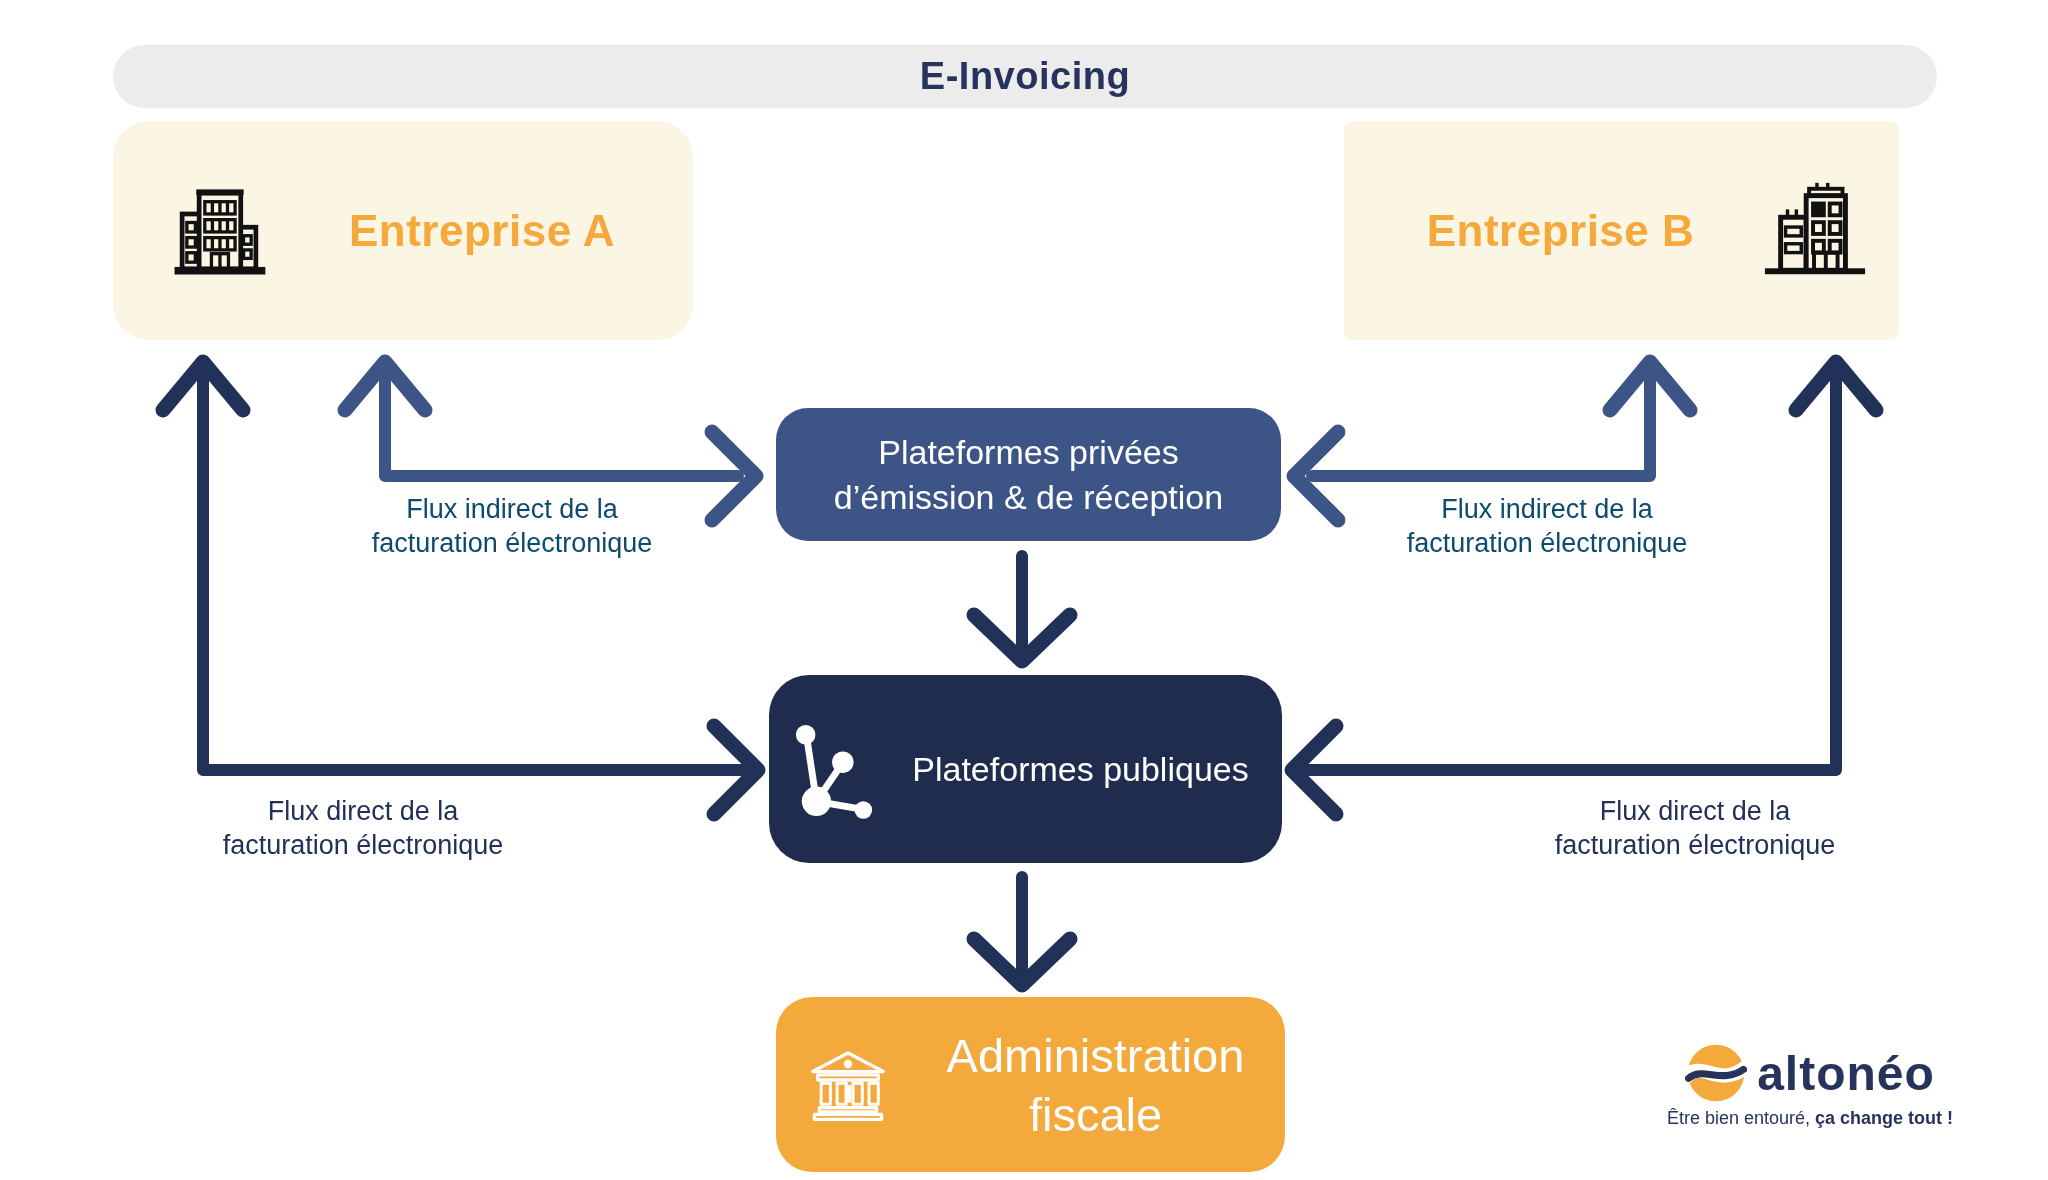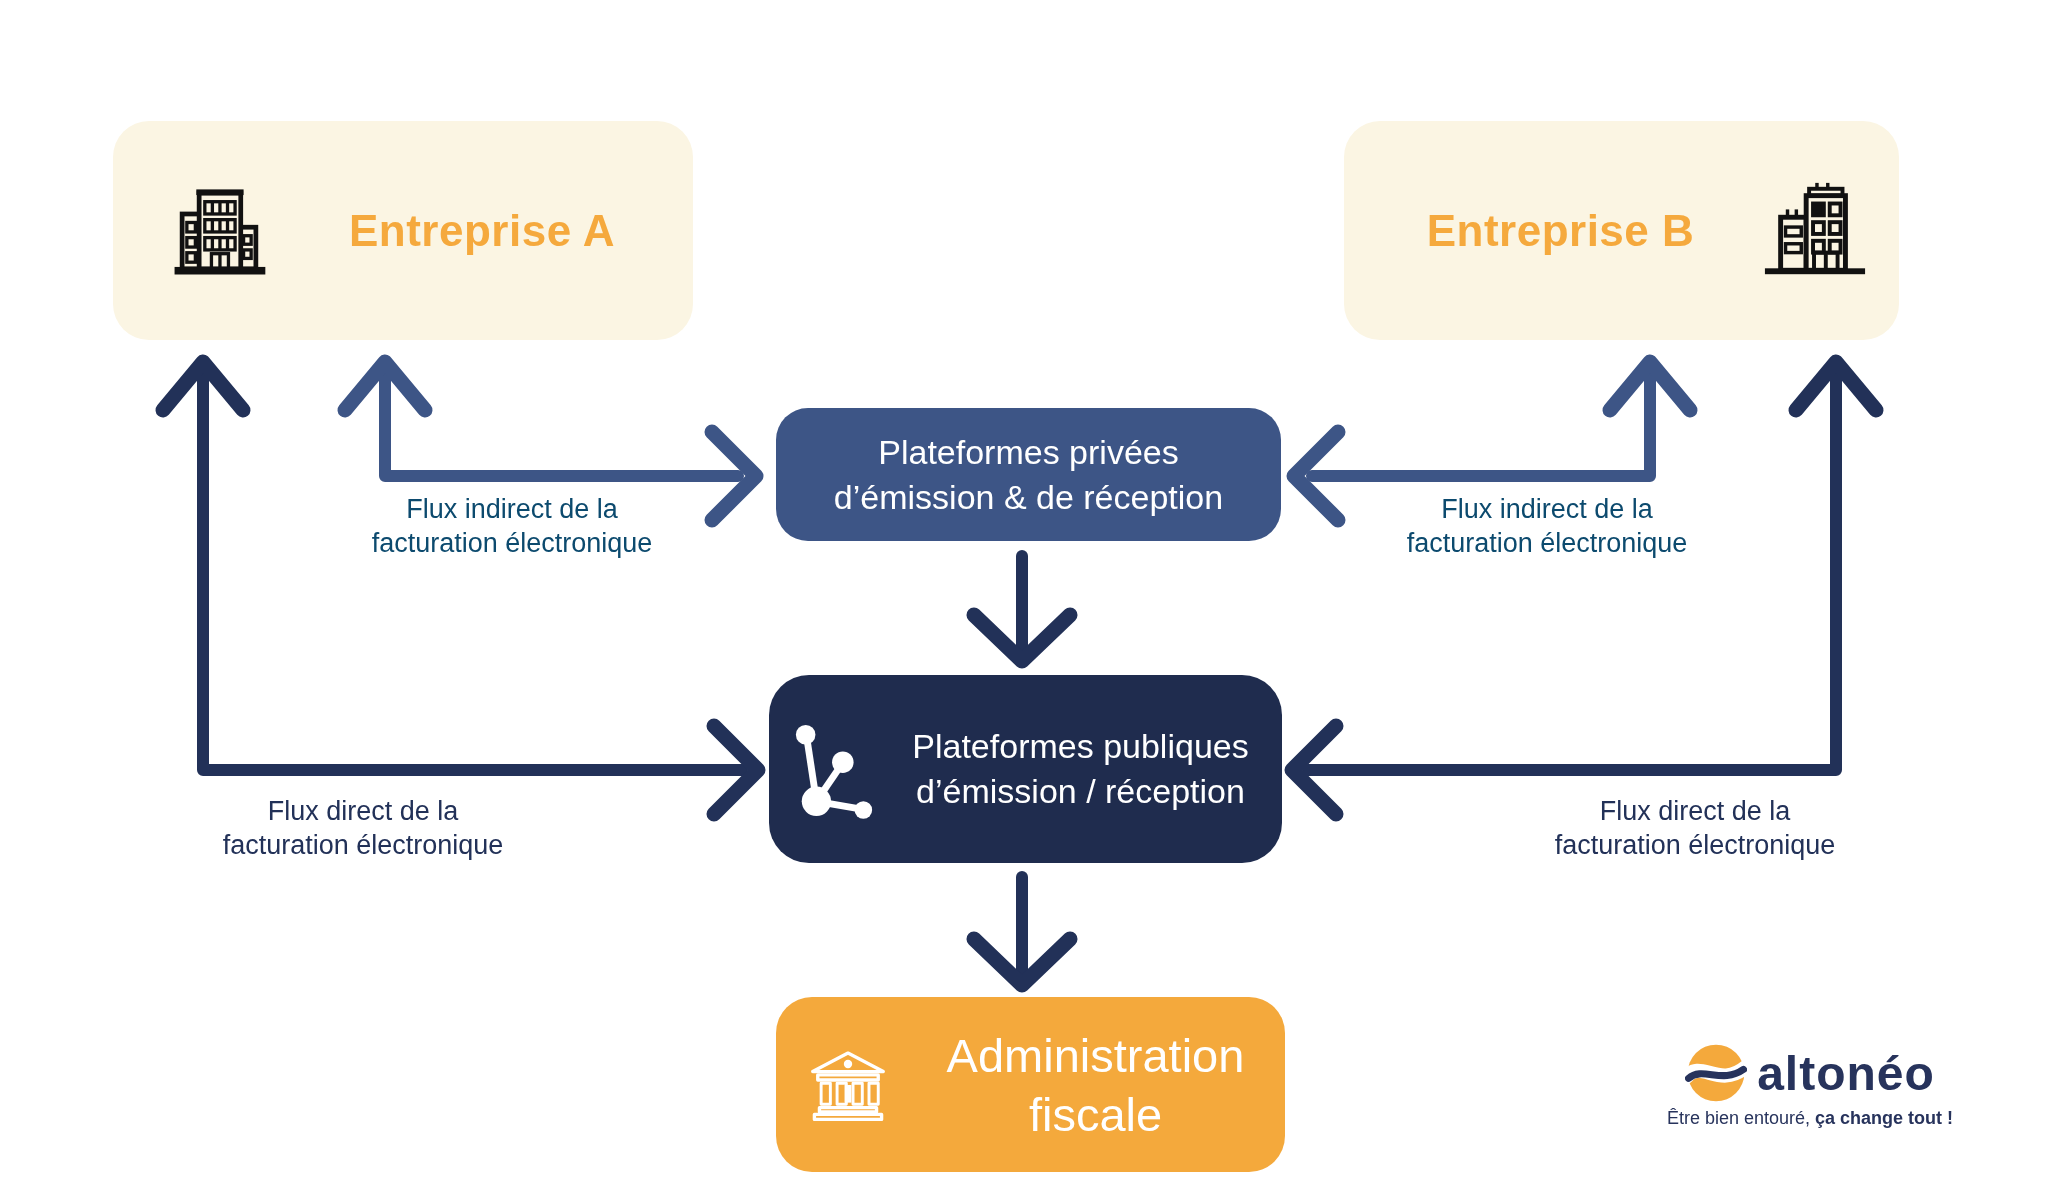--- a/index.html
+++ b/index.html
@@ -6,21 +6,21 @@
   .stage{position:relative;width:2048px;height:1180px;background:#ffffff;overflow:hidden;
          font-family:"Liberation Sans", sans-serif;}
   .abs{position:absolute;}
 
   .header-pill{left:113px;top:45px;width:1824px;height:63px;background:#ECECEC;border-radius:32px;
                display:flex;align-items:center;justify-content:center;}
   .header-title{color:#27335C;font-size:38px;font-weight:700;letter-spacing:.5px;}
 
   .company-box{top:121px;width:564px;height:219px;background:#FBF5E3;border-radius:36px;
                display:flex;align-items:center;padding-left:16px;}
-  .company-box.right{width:539px;}
+  .company-box.right{width:539px;border-radius:9px;}
   .company-label{flex:1;text-align:center;color:#F5A93D;font-size:44px;font-weight:800;letter-spacing:.5px;}
 
   .node-box{display:flex;align-items:center;color:#ffffff;}
   .privees{left:776px;top:408px;width:505px;height:133px;background:#3D5586;border-radius:32px;
            justify-content:center;}
   .publiques{left:769px;top:675px;width:513px;height:188px;background:#1F2C4E;border-radius:40px;
              padding-left:22px;box-sizing:border-box;}
   .admin{left:776px;top:997px;width:509px;height:175px;background:#F4A93C;border-radius:36px;
          padding-left:30px;box-sizing:border-box;gap:16px;}
   .node-text{flex:1;text-align:center;font-size:34px;line-height:45px;font-weight:400;}
@@ -38,20 +38,23 @@
   .logo-row{display:flex;align-items:center;gap:10px;}
   .logo-word{color:#27335C;font-size:48px;font-weight:800;letter-spacing:1px;}
   .logo-tagline{margin-top:4px;color:#27335C;font-size:18px;white-space:nowrap;}
   .logo-tagline .bold{font-weight:700;}
 </style>
 </head>
 <body>
 
 <div class="stage">
 
+  <div class="abs header-pill">
+    <div class="header-title">E-Invoicing</div>
+  </div>
 
   <svg class="abs arrow-layer" viewBox="0 0 2048 1180">
 
     <g stroke="#223158" fill="none" stroke-linecap="round" stroke-linejoin="round">
       <path d="M203 366 L203 770 L742 770" stroke-width="12"></path>
       <path d="M163 410 L203 362 L243 410" stroke-width="15"></path>
       <path d="M714 726 L758 770 L714 814" stroke-width="15"></path>
     </g>
 
     <g stroke="#3D5586" fill="none" stroke-linecap="round" stroke-linejoin="round">
@@ -155,21 +158,20 @@
         <line x1="26" y1="88" x2="52" y2="50"></line>
         <line x1="26" y1="88" x2="72" y2="96"></line>
       </g>
       <circle cx="26" cy="88" r="15" fill="#ffffff"></circle>
       <circle cx="15" cy="20" r="10" fill="#ffffff"></circle>
       <circle cx="53" cy="48" r="11" fill="#ffffff"></circle>
       <circle cx="74" cy="97" r="9" fill="#ffffff"></circle>
     </svg>
     <div class="node-text">
       <span>Plateformes publiques</span>
-      <span>d’émission / réception</span>
     </div>
   </div>
 
   <div class="abs node-box admin">
     <svg width="84" height="78" viewBox="0 0 100 88">
       <g fill="none" stroke="#ffffff" stroke-width="4" stroke-linejoin="round">
         <path d="M8 28 L50 6 L92 28 Z"></path>
         <rect x="14" y="32" width="72" height="6"></rect>
         <rect x="18" y="42" width="11" height="25" stroke-width="3.5"></rect>
         <rect x="37" y="42" width="11" height="25" stroke-width="3.5"></rect>

